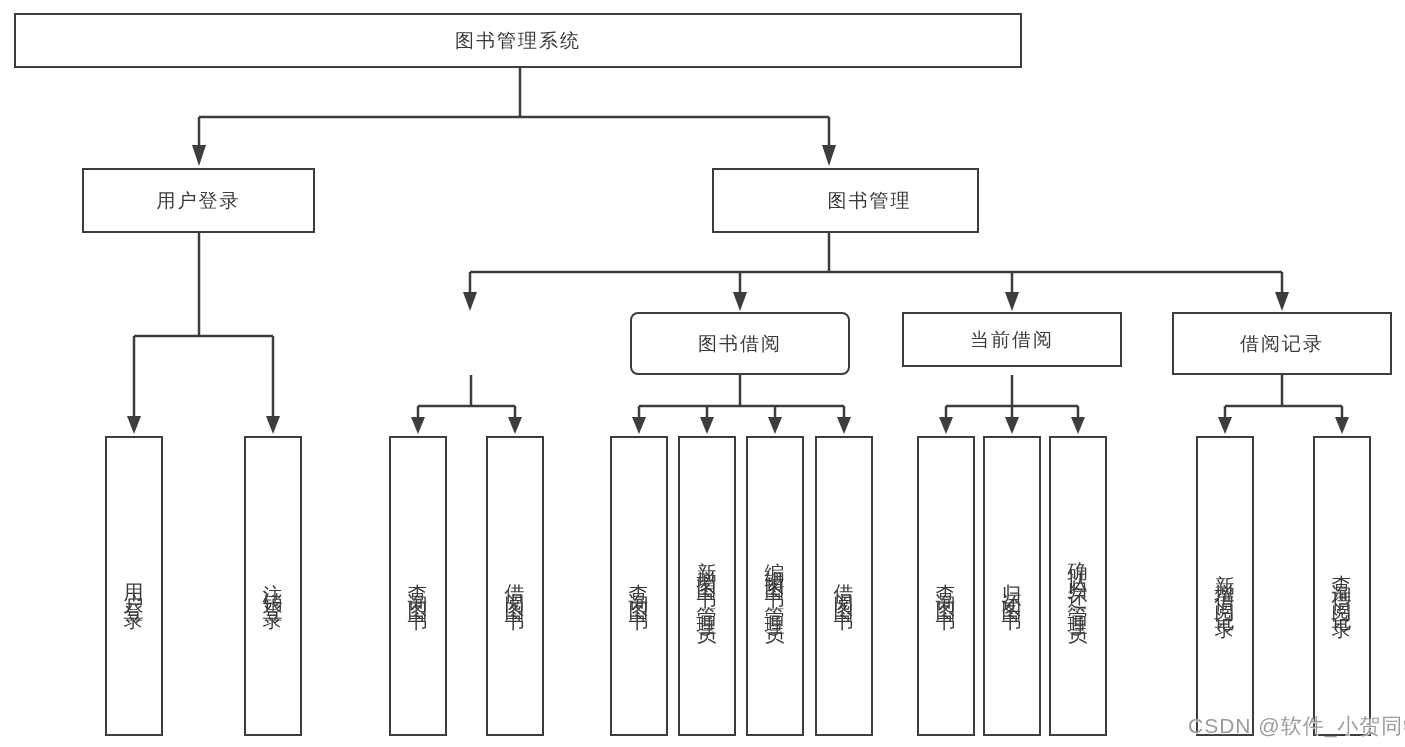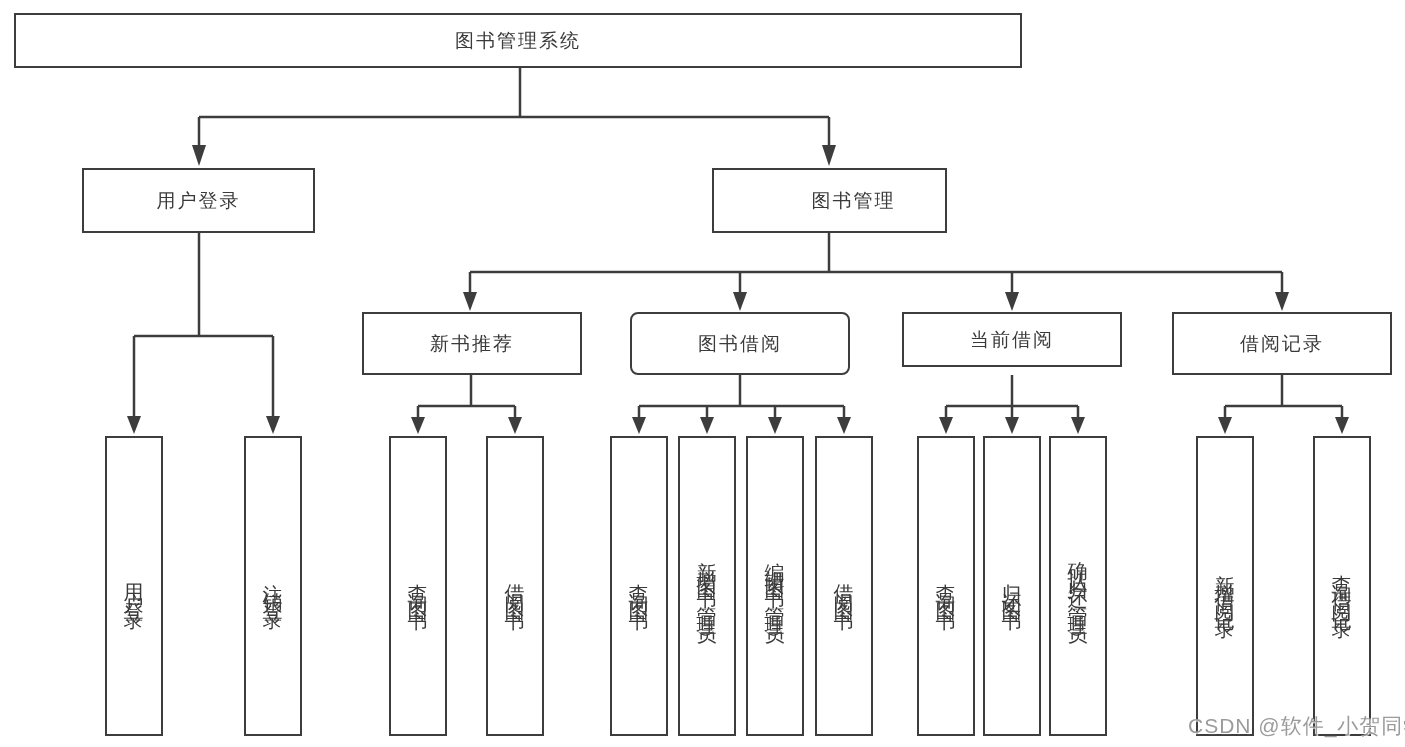--- a/index.html
+++ b/index.html
@@ -129,27 +129,24 @@
     </g>
   </svg>
 
   <div class="hbox" style="left:14px;top:13px;width:1008px;height:55px;font-family:Liberation Serif, serif;">
     <span>图书管理系统</span>
   </div>
 
   <div class="hbox" style="left:82px;top:168px;width:233px;height:65px;">
     <span>用户登录</span>
   </div>
-  <div class="hbox" style="left:712px;top:168px;width:235px;height:65px;padding-left:48px;">
+  <div class="hbox" style="left:712px;top:168px;width:267px;height:65px;padding-left:48px;">
     <span>图书管理</span>
   </div>
 
-  <div class="hbox" style="left:362px;top:312px;width:220px;height:63px;">
-    <span>新书推荐</span>
-  </div>
   <div class="hbox" style="left:630px;top:312px;width:220px;height:63px;border-radius:8px;">
     <span>图书借阅</span>
   </div>
   <div class="hbox" style="left:902px;top:312px;width:220px;height:55px;">
     <span>当前借阅</span>
   </div>
   <div class="hbox" style="left:1172px;top:312px;width:220px;height:63px;">
     <span>借阅记录</span>
   </div>
 

